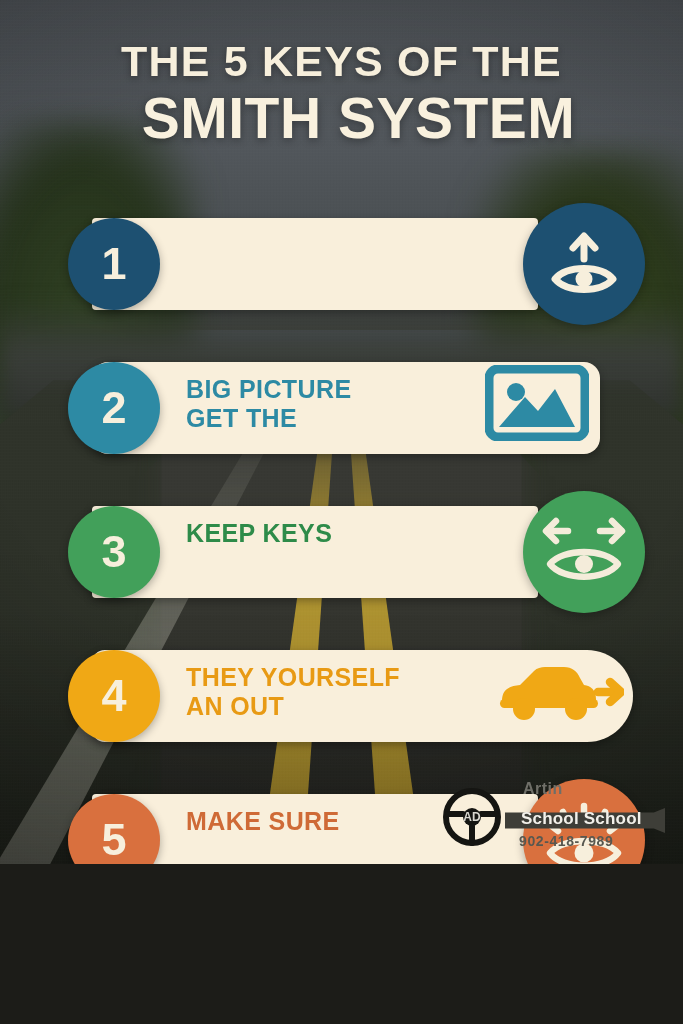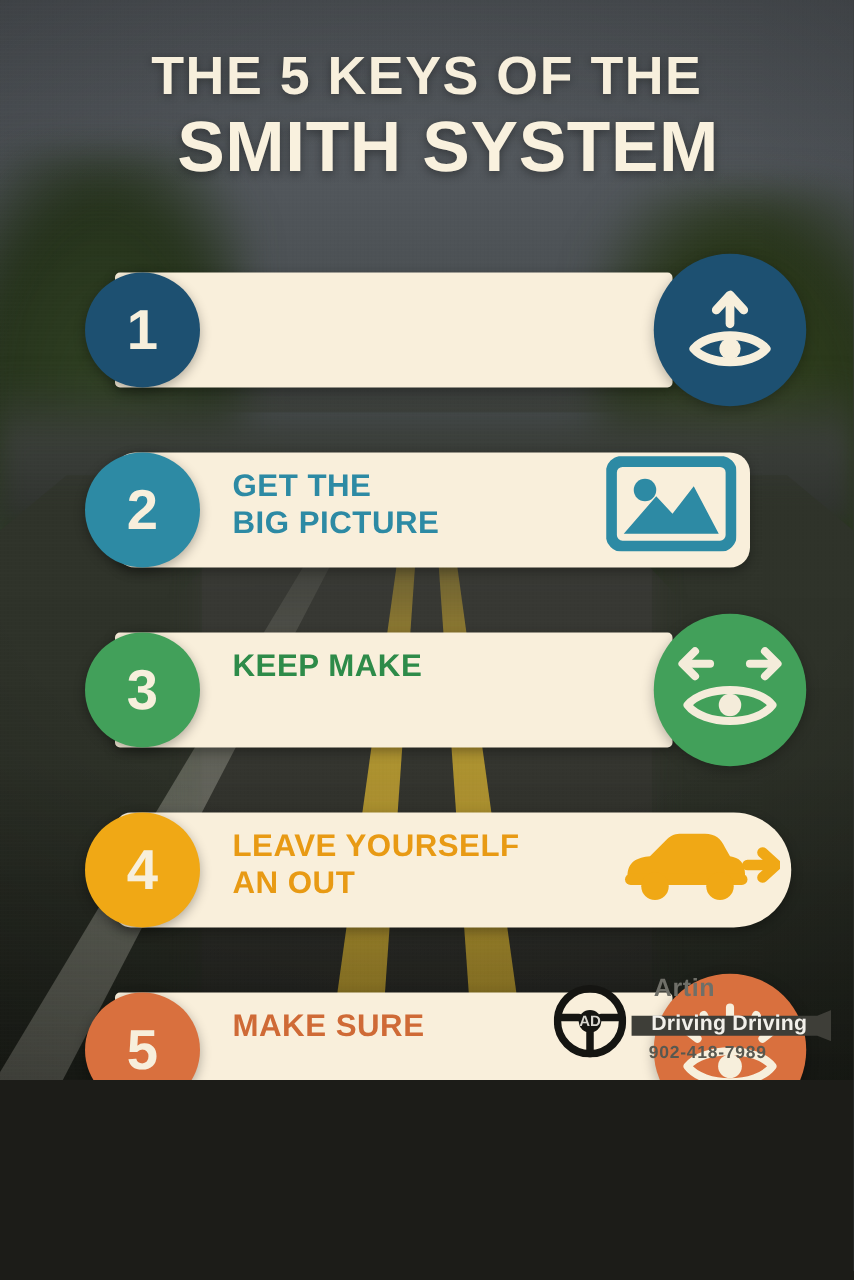--- a/index.html
+++ b/index.html
@@ -197,21 +197,21 @@
     width:240px; height:80px;
     z-index:6;
   }
   .wheel {
     position:absolute; left:16px; top:12px;
     width:58px; height:58px;
   }
   .brand-name {
     position:absolute; left:96px; top:4px;
     color:#6f6f68;
-    font-size:20px; font-weight:bold;
+    font-size:16px; font-weight:bold;
     letter-spacing:.5px;
   }
   .brand-ribbon {
     position:absolute; left:78px; top:32px;
     width:160px; height:25px;
     background:#3e3e38;
     clip-path: polygon(0 18%, 93% 18%, 100% 0, 100% 100%, 93% 82%, 0 82%);
   }
   .brand-sub {
     position:absolute; left:94px; top:33px;
@@ -273,39 +273,39 @@
         </svg>
       </div>
     </div>
 
     <div class="row">
       <div class="bar capsule"></div>
       <div class="badge" style="background:#2d8aa4">
         <span>2</span>
       </div>
       <div class="labels" style="color:#2d8aa4">
+        <span>BIG PICTURE</span>
         <span>GET THE</span>
-        <span>BIG PICTURE</span>
       </div>
       <div class="icon-inline" style="right:92px; top:14px; width:108px; height:80px;">
         <svg width="104" height="76" viewBox="0 0 104 76">
           <rect x="4" y="4" width="96" height="68" rx="9" ry="9" fill="none" stroke="#2d8aa4" stroke-width="9"></rect>
           <path d="M14 62 L40 32 L53 46 L70 24 L90 62 Z" fill="#2d8aa4"></path>
           <circle cx="31" cy="27" r="9" fill="#2d8aa4"></circle>
         </svg>
       </div>
     </div>
 
     <div class="row">
       <div class="bar plain"></div>
       <div class="badge" style="background:#42a05a">
         <span>3</span>
       </div>
       <div class="labels" style="color:#2e8b49">
-        <span>KEEP MAKE</span>
+        <span>KEEP KEYS</span>
       </div>
       <div class="icon-circle" style="background:#42a05a">
         <svg width="86" height="80" viewBox="0 0 86 80">
           <g fill="none" stroke="#f4ecda" stroke-width="6.5" stroke-linecap="round" stroke-linejoin="round">
             <path d="M27 19 L6 19"></path>
             <path d="M15 9 L5 19 L15 29"></path>
             <path d="M59 19 L80 19"></path>
             <path d="M71 9 L81 19 L71 29"></path>
             <path d="M9 52 C22 36, 64 36, 77 52 C64 69, 22 69, 9 52 Z"></path>
           </g>
@@ -313,21 +313,21 @@
         </svg>
       </div>
     </div>
 
     <div class="row">
       <div class="bar blob"></div>
       <div class="badge" style="background:#f0a815">
         <span>4</span>
       </div>
       <div class="labels" style="color:#e89a14">
-        <span>LEAVE YOURSELF</span>
+        <span>THEY YOURSELF</span>
         <span>AN OUT</span>
       </div>
       <div class="icon-inline wide" style="right:58px; top:20px; width:132px; height:70px;">
         <svg width="130" height="66" viewBox="0 0 130 66">
           <g fill="#f0a815">
             <path d="M8 42 C8 30, 16 27, 26 26 L40 12 C43 9, 47 8, 51 8 L70 8
                      C78 8, 83 12, 86 19 L90 26 C97 27, 102 31, 102 40
                      L102 46 L8 46 Z"></path>
             <rect x="6" y="40" width="98" height="9" rx="4.5"></rect>
           </g>
@@ -372,17 +372,17 @@
     <div class="wheel">
       <svg width="58" height="58" viewBox="0 0 58 58">
         <circle cx="29" cy="29" r="26" fill="none" stroke="#151512" stroke-width="6"></circle>
         <circle cx="29" cy="29" r="9" fill="#151512"></circle>
         <path d="M5 26 L20 26 M38 26 L53 26 M29 38 L29 55" stroke="#151512" stroke-width="6" fill="none" stroke-linecap="round"></path>
         <text x="29" y="33" text-anchor="middle" font-family="'Liberation Sans', sans-serif" font-size="12" font-weight="bold" fill="#d8d6cf">AD</text>
       </svg>
     </div>
     <div class="brand-name">Artin</div>
     <div class="brand-ribbon"></div>
-    <div class="brand-sub">Driving Driving</div>
+    <div class="brand-sub">School School</div>
     <div class="brand-phone">902-418-7989</div>
   </div>
 
 </div>
 
 </body></html>

